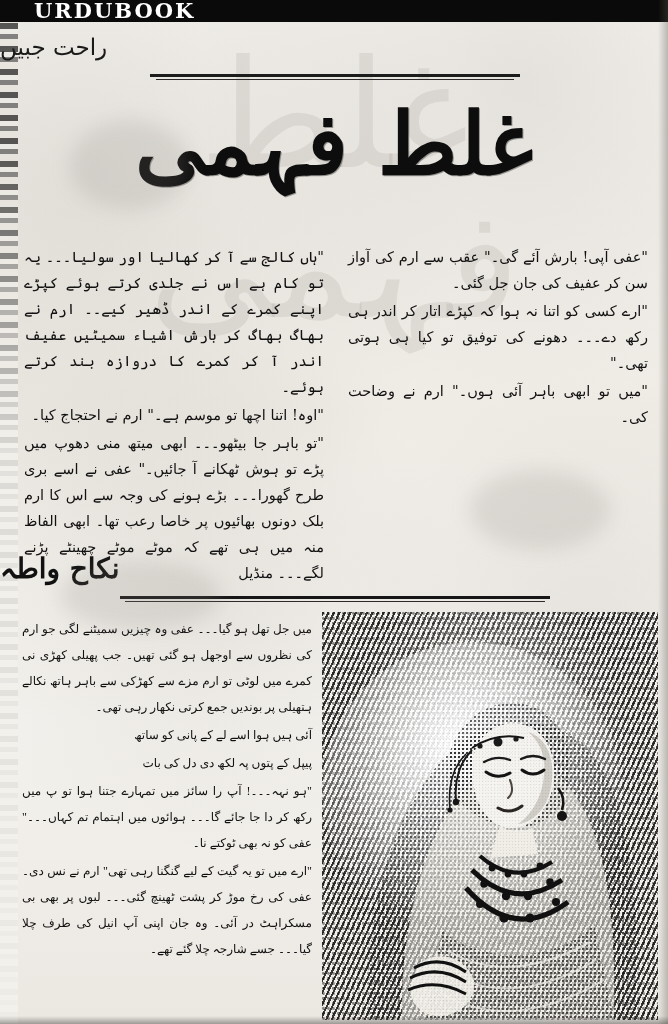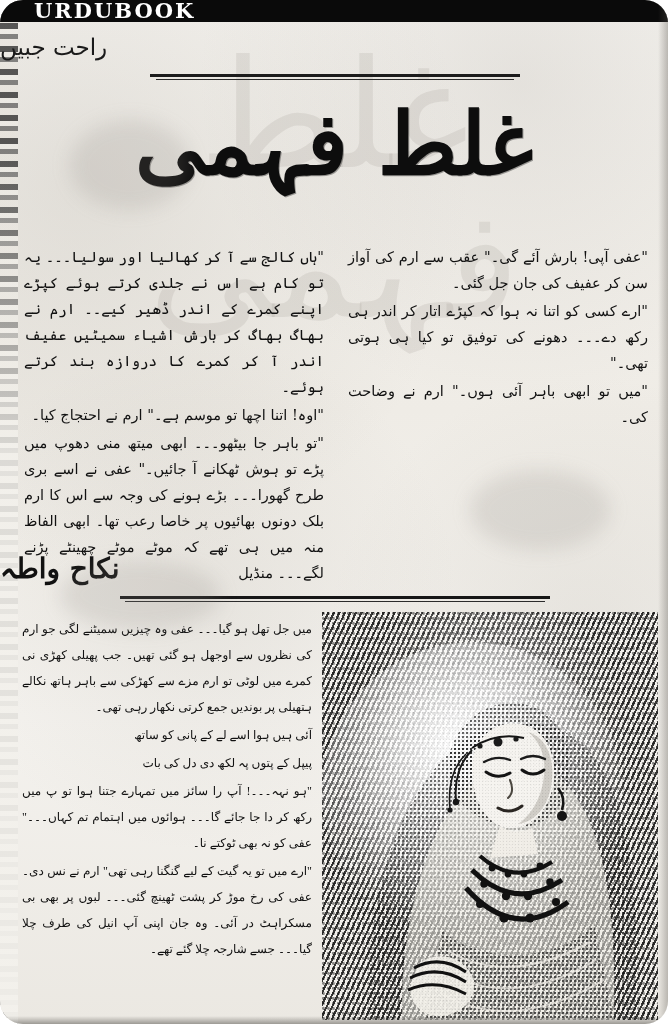--- a/index.html
+++ b/index.html
@@ -16,21 +16,20 @@
     height: 1024px;
     overflow: hidden;
     background: #f3f1ec;
     
     background-image:
       radial-gradient(circle at 12% 18%, rgba(160,155,145,0.22) 0%, rgba(160,155,145,0) 38%),
       radial-gradient(circle at 78% 8%, rgba(150,145,138,0.18) 0%, rgba(150,145,138,0) 30%),
       radial-gradient(circle at 30% 58%, rgba(175,170,160,0.18) 0%, rgba(175,170,160,0) 34%),
       radial-gradient(circle at 88% 62%, rgba(165,160,150,0.16) 0%, rgba(165,160,150,0) 30%),
       linear-gradient(180deg, #f7f5f1 0%, #efece6 40%, #f4f2ee 70%, #ebe8e2 100%);
-    border-radius: 23px;
   }
   
   .top-strip {
     position: absolute;
     top: 0; left: 0;
     width: 668px;
     height: 22px;
     background: #0a0a0a;
   }
   .masthead {

